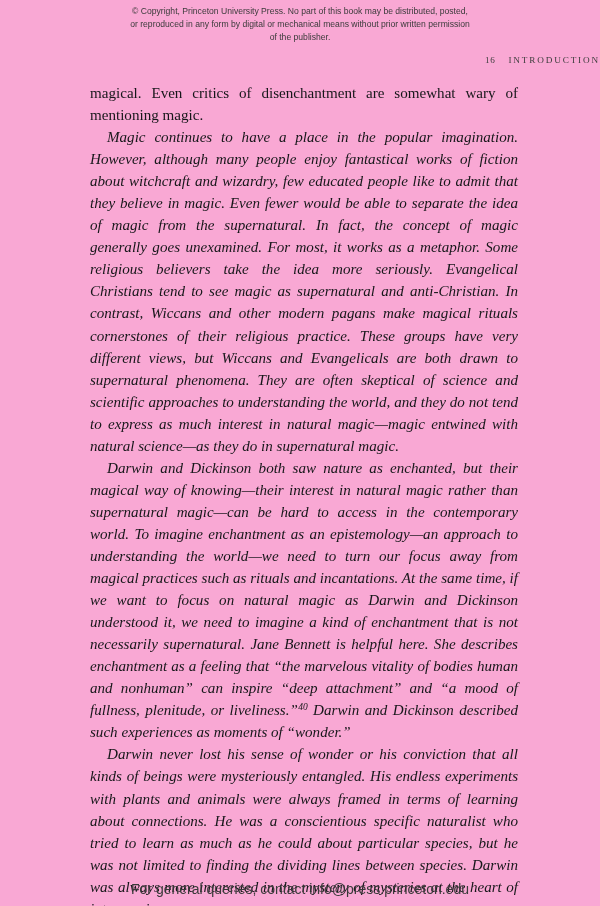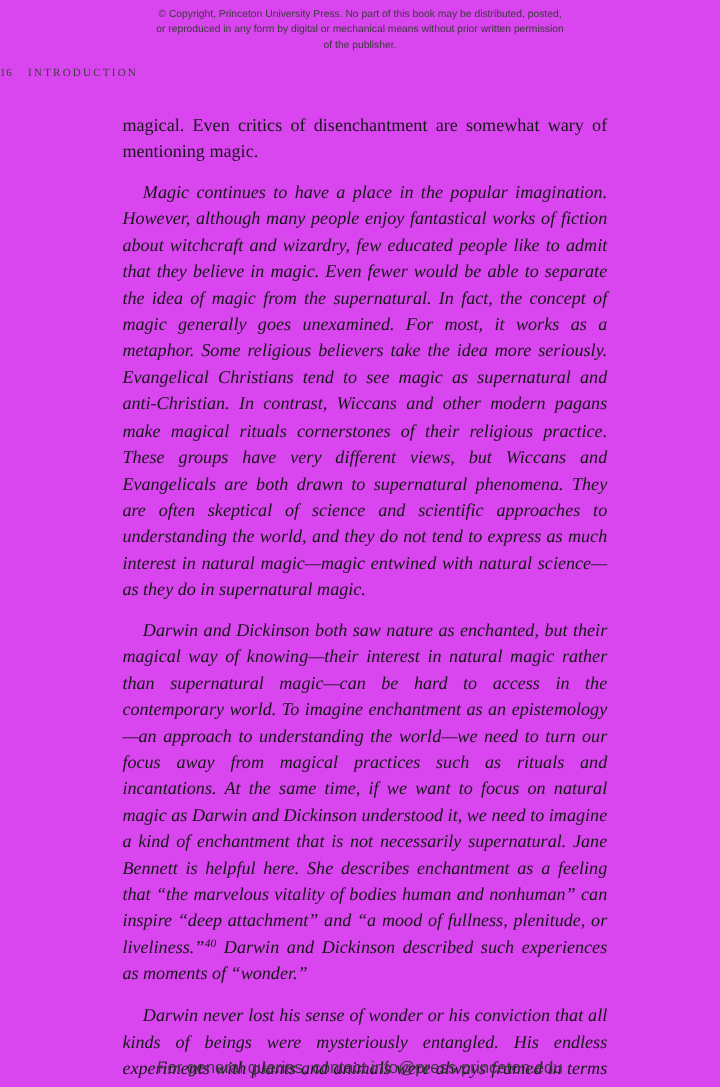--- a/index.html
+++ b/index.html
@@ -4,21 +4,21 @@
 <style>
   html, body {
     margin: 0;
     padding: 0;
     background: #ffffff;
   }
   .page {
     position: relative;
     width: 600px;
     height: 906px;
-    background: #d946ef;
+    background: #f9a8d4;
     overflow: hidden;
     font-family: "Liberation Serif", "DejaVu Serif", serif;
     color: #1a1a1a;
   }
 
   
   .copyright {
     position: absolute;
     left: 128px;
     top: 5px;
@@ -29,41 +29,41 @@
     text-align: center;
     color: #3a3a3a;
   }
 
   
   .running-head {
     position: absolute;
     left: 0;
     top: 55px;
     width: 600px;
-    text-align: left;
+    text-align: right;
     font-size: 9.2px;
     color: #3d3d3d;
   }
   .running-head .folio {
     letter-spacing: 0.6px;
   }
   .running-head .rh-title {
     letter-spacing: 1.85px;
     margin-left: 13px;
   }
 
   
   .body-block {
     position: absolute;
     left: 90px;
     top: 82px;
     width: 428px;
   }
   .body-block p {
-    margin: 12px;
+    margin: 0;
     font-size: 15.1px;
     line-height: 22.05px;
     text-align: justify;
     text-justify: inter-word;
     hyphens: manual;
     color: #17171a;
   }
   .body-block p.indent {
     text-indent: 17px;
     font-style: italic;

